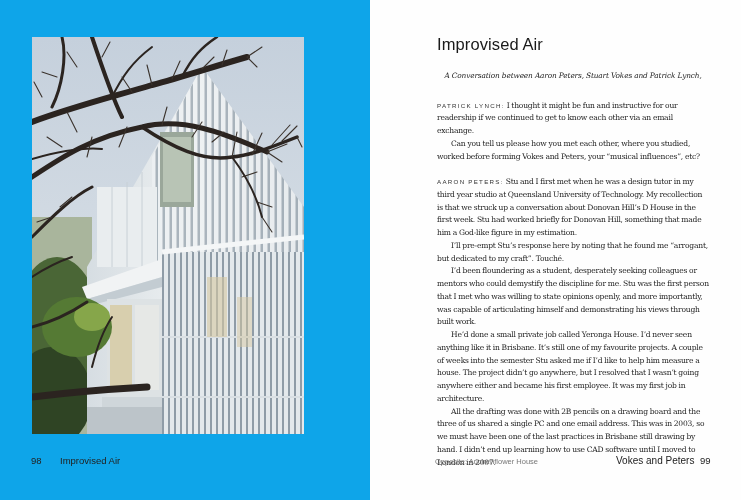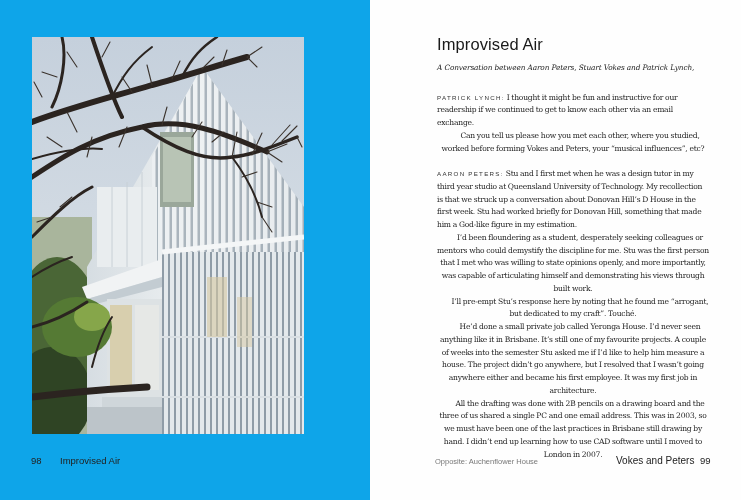--- a/index.html
+++ b/index.html
@@ -31,32 +31,33 @@
 
     
     .article {
       position: absolute; left: 437px; top: 34px; width: 272px;
     }
     .article-title {
       font-family: "Liberation Sans", sans-serif; font-weight: normal;
       font-size: 16.5px; letter-spacing: 0.1px; color: #1a1a1a; line-height: 20px;
     }
     .article-subtitle {
-      margin-top: 8px;
+      margin-top: 16px;
       font-family: "DejaVu Serif", serif; font-style: italic;
       font-size: 7.4px; line-height: 12.7px; color: #222;
       letter-spacing: -0.15px;
+      text-align: center;
     }
     .body-copy { margin-top: 17px; }
     .para {
       font-size: 7.55px; line-height: 12.75px; color: #1d1d1d;
       letter-spacing: -0.2px; word-spacing: -0.3px;
       text-align: left;
     }
-    .para.indent { text-indent: 14px; text-align: center; }
+    .para.indent { text-indent: 14px; }
     .para.gap { margin-top: 12.75px; }
     .speaker {
       font-family: "Liberation Sans", sans-serif;
       font-size: 6.2px; letter-spacing: 1.3px; text-transform: uppercase; color: #333;
     }
   </style>
 </head>
 <body>
 
 <div class="spread">
@@ -159,22 +160,22 @@
     <h1 class="article-title">Improvised Air</h1>
     <div class="article-subtitle">
       <div>A Conversation between Aaron Peters, Stuart Vokes and Patrick Lynch,</div>
     </div>
 
     <div class="body-copy">
       <p class="para"><span class="speaker">Patrick Lynch:</span><span> I thought it might be fun and instructive for our readership if we continued to get to know each other via an email exchange.</span></p>
       <p class="para indent">Can you tell us please how you met each other, where you studied, worked before forming Vokes and Peters, your “musical influences”, etc?</p>
 
       <p class="para gap"><span class="speaker">Aaron Peters:</span><span> Stu and I first met when he was a design tutor in my third year studio at Queensland University of Technology. My recollection is that we struck up a conversation about Donovan Hill’s D House in the first week. Stu had worked briefly for Donovan Hill, something that made him a God-like figure in my estimation.</span></p>
+      <p class="para indent">I’ll pre-empt Stu’s response here by noting that he found me “arrogant, but dedicated to my craft”. Touché.</p>
       <p class="para indent">I’d been floundering as a student, desperately seeking colleagues or mentors who could demystify the discipline for me. Stu was the first person that I met who was willing to state opinions openly, and more importantly, was capable of articulating himself and demonstrating his views through built work.</p>
-      <p class="para indent">I’ll pre-empt Stu’s response here by noting that he found me “arrogant, but dedicated to my craft”. Touché.</p>
       <p class="para indent">He’d done a small private job called Yeronga House. I’d never seen anything like it in Brisbane. It’s still one of my favourite projects. A couple of weeks into the semester Stu asked me if I’d like to help him measure a house. The project didn’t go anywhere, but I resolved that I wasn’t going anywhere either and became his first employee. It was my first job in architecture.</p>
       <p class="para indent">All the drafting was done with 2B pencils on a drawing board and the three of us shared a single PC and one email address. This was in 2003, so we must have been one of the last practices in Brisbane still drawing by hand. I didn’t end up learning how to use CAD software until I moved to London in 2007.</p>
     </div>
   </div>
 
   <div class="folio caption">Opposite: Auchenflower House</div>
   <div class="folio folio-title-right">Vokes and Peters</div>
   <div class="folio folio-num-right">99</div>
 </div>
 

